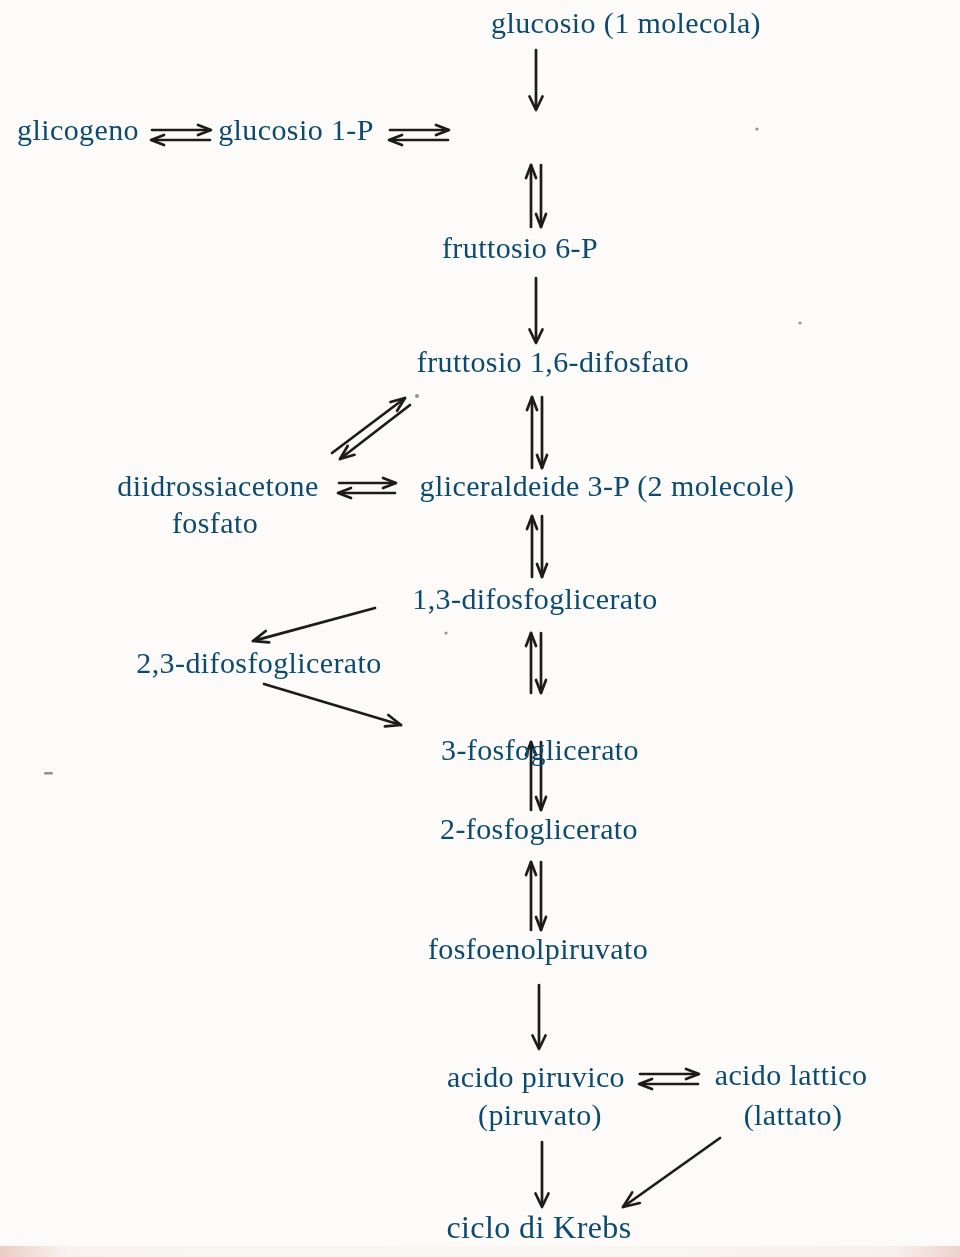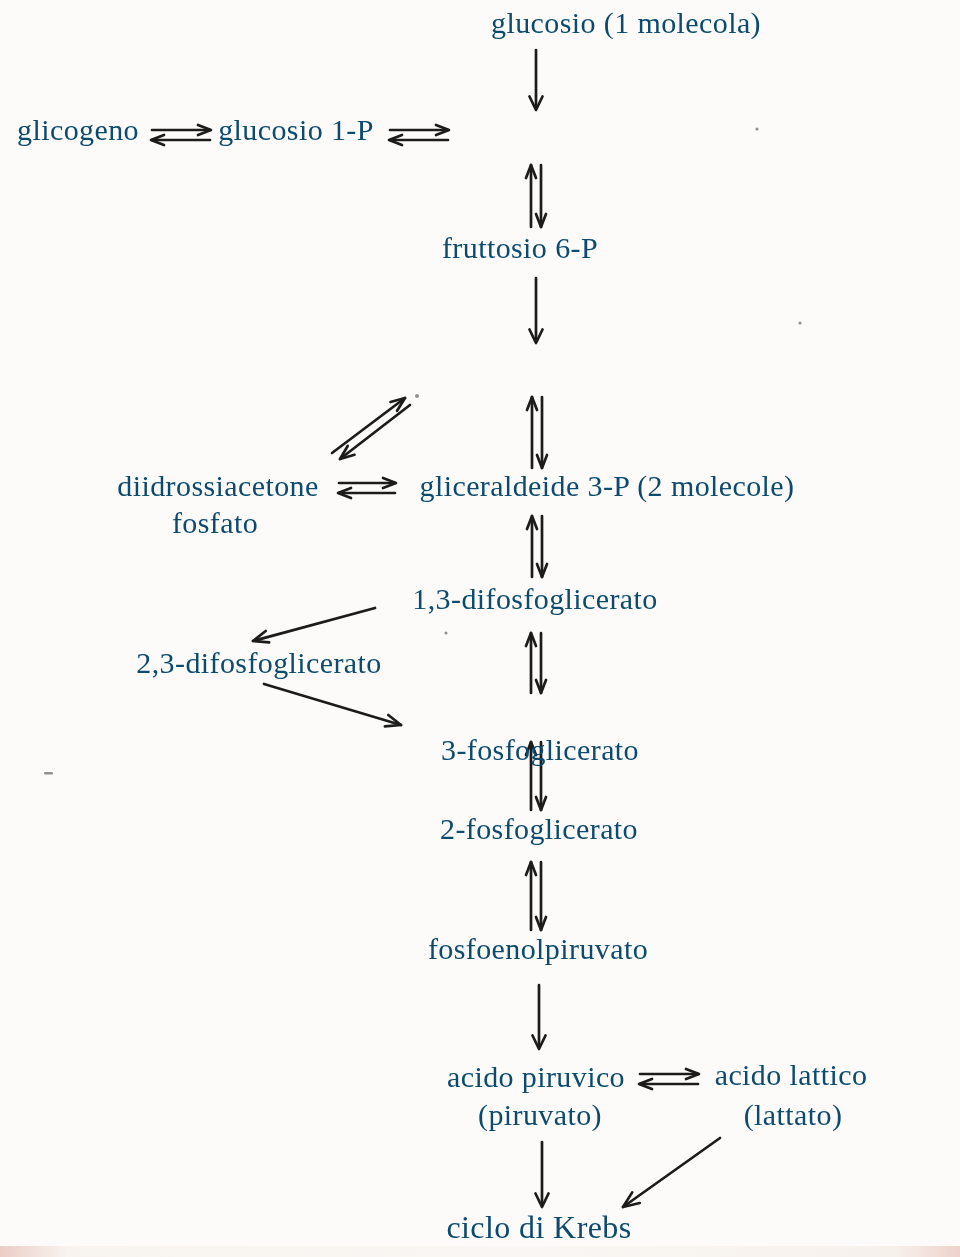--- a/index.html
+++ b/index.html
@@ -169,20 +169,21 @@
 
   <div class="node" style="left:626px;top:6px;">glucosio (1 molecola)</div>
 
   <div class="node" style="left:78px;top:113px;">glicogeno</div>
 
   <div class="node" style="left:296px;top:113px;">glucosio 1-P</div>
 
 
   <div class="node" style="left:512px;top:231px;margin-left:8px;">fruttosio 6-P</div>
 
+  <div class="node" style="left:553px;top:345px;">fruttosio 1,6-difosfato</div>
 
   <div class="node" style="left:218px;top:469px;">diidrossiacetone</div>
   <div class="node" style="left:215px;top:506px;">fosfato</div>
 
   <div class="node" style="left:607px;top:469px;">gliceraldeide 3-P (2 molecole)</div>
 
   <div class="node" style="left:535px;top:582px;">1,3-difosfoglicerato</div>
 
   <div class="node" style="left:259px;top:646px;">2,3-difosfoglicerato</div>
 

